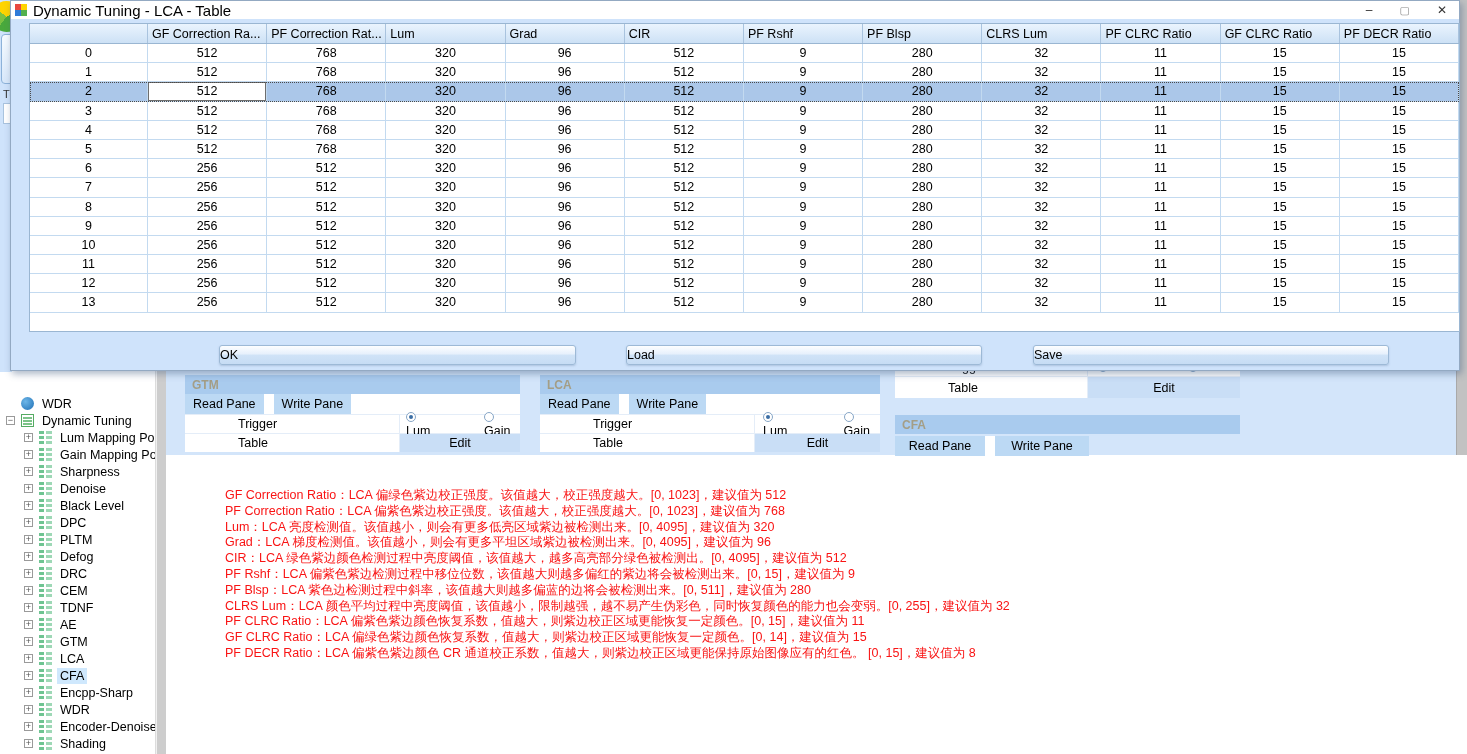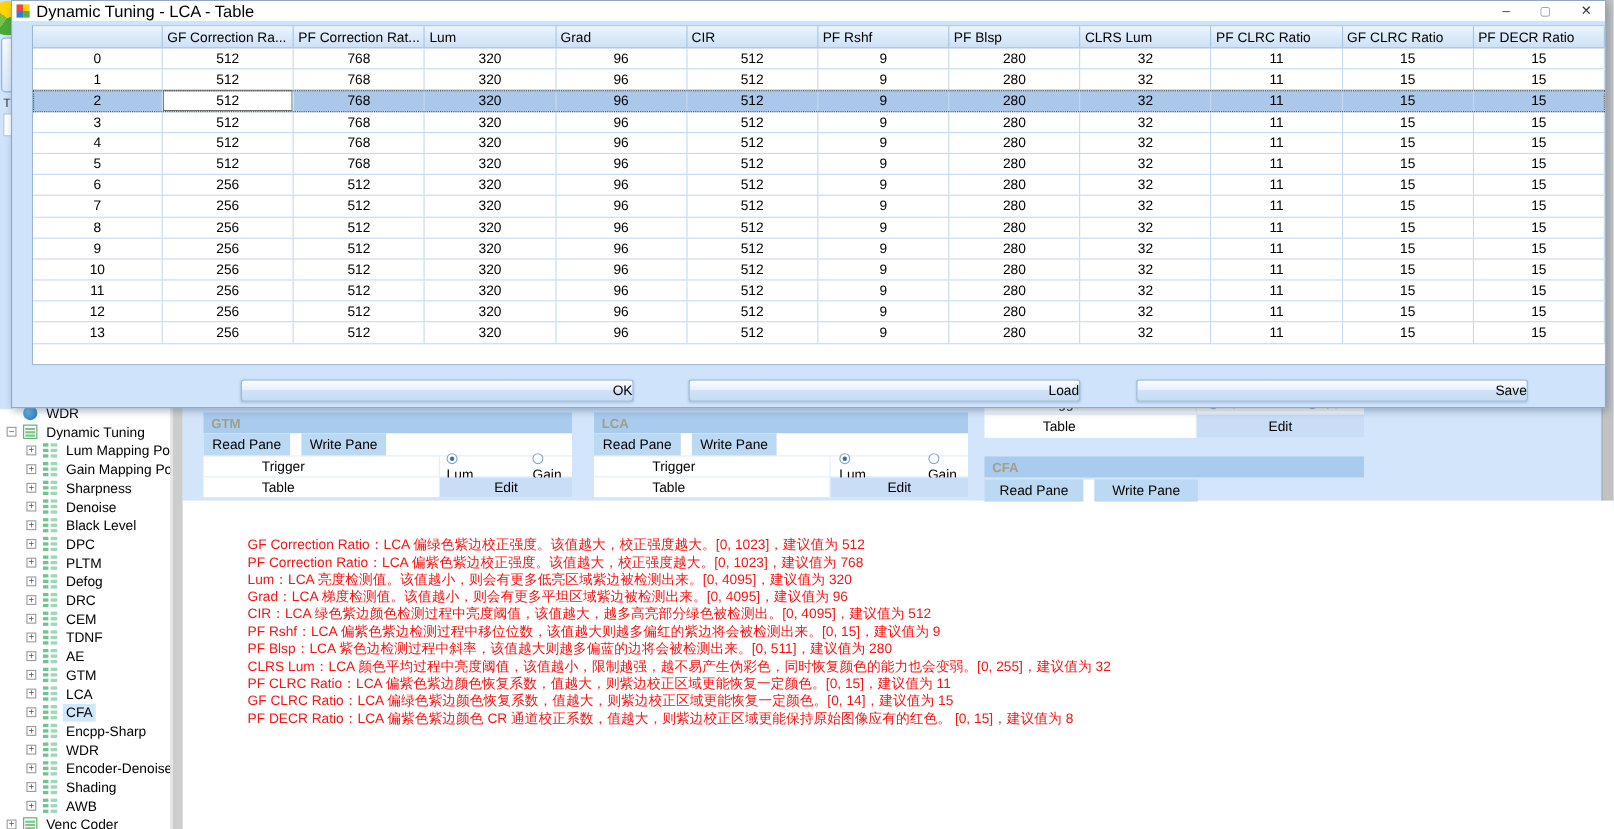--- a/index.html
+++ b/index.html
@@ -6,21 +6,21 @@
   html,body { width:1467px; height:754px; overflow:hidden; }
   body { position:relative; background:#ffffff; font-family:"Liberation Sans", sans-serif; color:#000; }
 
   
   .bg-main { position:absolute; left:166px; top:0; width:1301px; height:455px; background:#d3e5fa; }
   .bg-right-scroll { position:absolute; left:1456px; top:0; width:11px; height:455px; background:#c2c2c2; border-left:1px solid #a9a9a9; }
   .sidebar { position:absolute; left:0; top:0; width:155px; height:754px; background:#ffffff; overflow:hidden; }
   .sidebar-scroll { position:absolute; left:155px; top:0; width:11px; height:754px; background:#f0f0f0; border-left:1px solid #dcdcdc; }
   .sidebar-scroll .thumb { position:absolute; left:1px; top:368px; width:9px; height:386px; background:#cdcdcd; }
 
-  .tree-item { position:absolute; height:17px; display:flex; align-items:center; font-size:12.5px; white-space:nowrap; cursor:default; }
+  .tree-item { position:absolute; height:17px; display:flex; align-items:center; font-size:12.5px; white-space:nowrap; cursor:default;margin-top:28px; }
   .expander { width:9px; height:9px; border:1px solid #9a9a9a; background:#fff; font-size:9px; line-height:7px; text-align:center; color:#555; flex:0 0 9px; margin-right:6px; }
   .expander.none { visibility:hidden; }
   .tree-ico { width:13px; height:13px; flex:0 0 13px; margin-right:5px; position:relative; }
   .ico-grid { background:
       linear-gradient(#6fc492,#6fc492) 0 0/5px 3px no-repeat,
       linear-gradient(#9ed8b6,#9ed8b6) 7px 0/6px 3px no-repeat,
       linear-gradient(#6fc492,#6fc492) 0 5px/5px 3px no-repeat,
       linear-gradient(#9ed8b6,#9ed8b6) 7px 5px/6px 3px no-repeat,
       linear-gradient(#6fc492,#6fc492) 0 10px/5px 3px no-repeat,
       linear-gradient(#9ed8b6,#9ed8b6) 7px 10px/6px 3px no-repeat; }
@@ -75,21 +75,21 @@
   .tablebox { position:absolute; left:18px; top:22px; width:1431px; height:309px; background:#fff; border:1px solid #9ab6d2; }
   .thead { display:grid; grid-template-columns:118px repeat(11, 1fr); height:20px;
       background:linear-gradient(#eaf4fe,#cde1f5); border-bottom:1px solid #9ab6d2; }
   .thead .hcell { border-right:1px solid #a9c3de; font-size:12.5px; padding:3px 0 0 4px; white-space:nowrap; overflow:hidden; }
   .trow { display:grid; grid-template-columns:118px repeat(11, 1fr); height:19.2px; border-bottom:1px solid #c3daf0; }
   .trow .cell { border-right:1px solid #c3daf0; text-align:center; font-size:12.5px; padding-top:2px; overflow:hidden; }
   .trow.selected { background:#abc7e9; outline:1px dotted #4a4a4a; outline-offset:-1px; }
   .trow.selected .cell.editing { background:#fff; box-shadow: inset 0 0 0 1px #6e6e6e; }
 
   .dlg-btn { position:absolute; top:344px; height:20px; border:1px solid #9db9d6; border-radius:3px;
-      background:linear-gradient(#fdfeff,#e6f0fc 45%,#d0e3f7 50%,#c6dcf4); font-size:12.5px; text-align:right; padding-top:2px;
+      background:linear-gradient(#fdfeff,#e6f0fc 45%,#d0e3f7 50%,#c6dcf4); font-size:12.5px; text-align:left; padding-top:2px;
       box-shadow:0 1px 2px rgba(110,135,170,.35); cursor:default; }
 </style>
 </head>
 <body>
 
 <div class="bg-main"></div>
 <div class="bg-right-scroll"></div>
 
 <div class="sidebar" id="sidebar">
     <div class="tree-item" style="top: 367px; left: 6px;">

